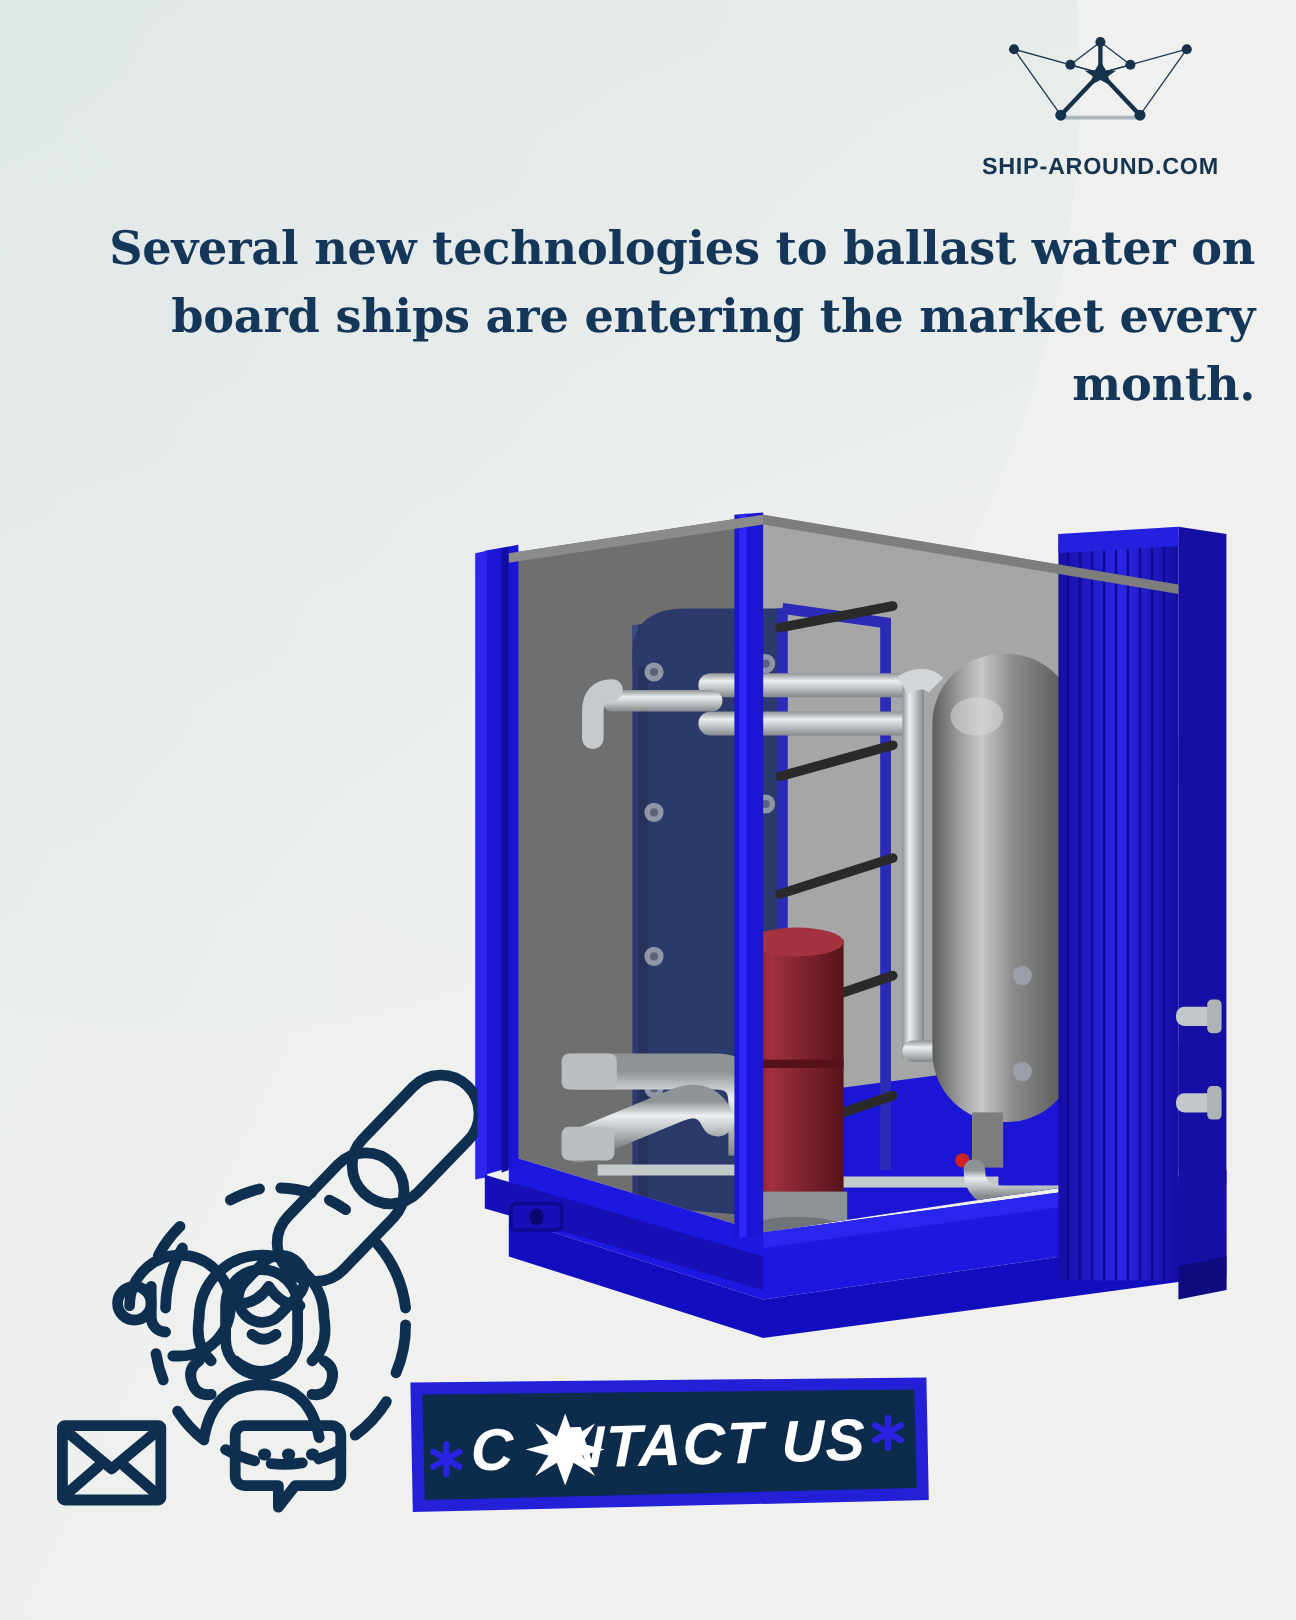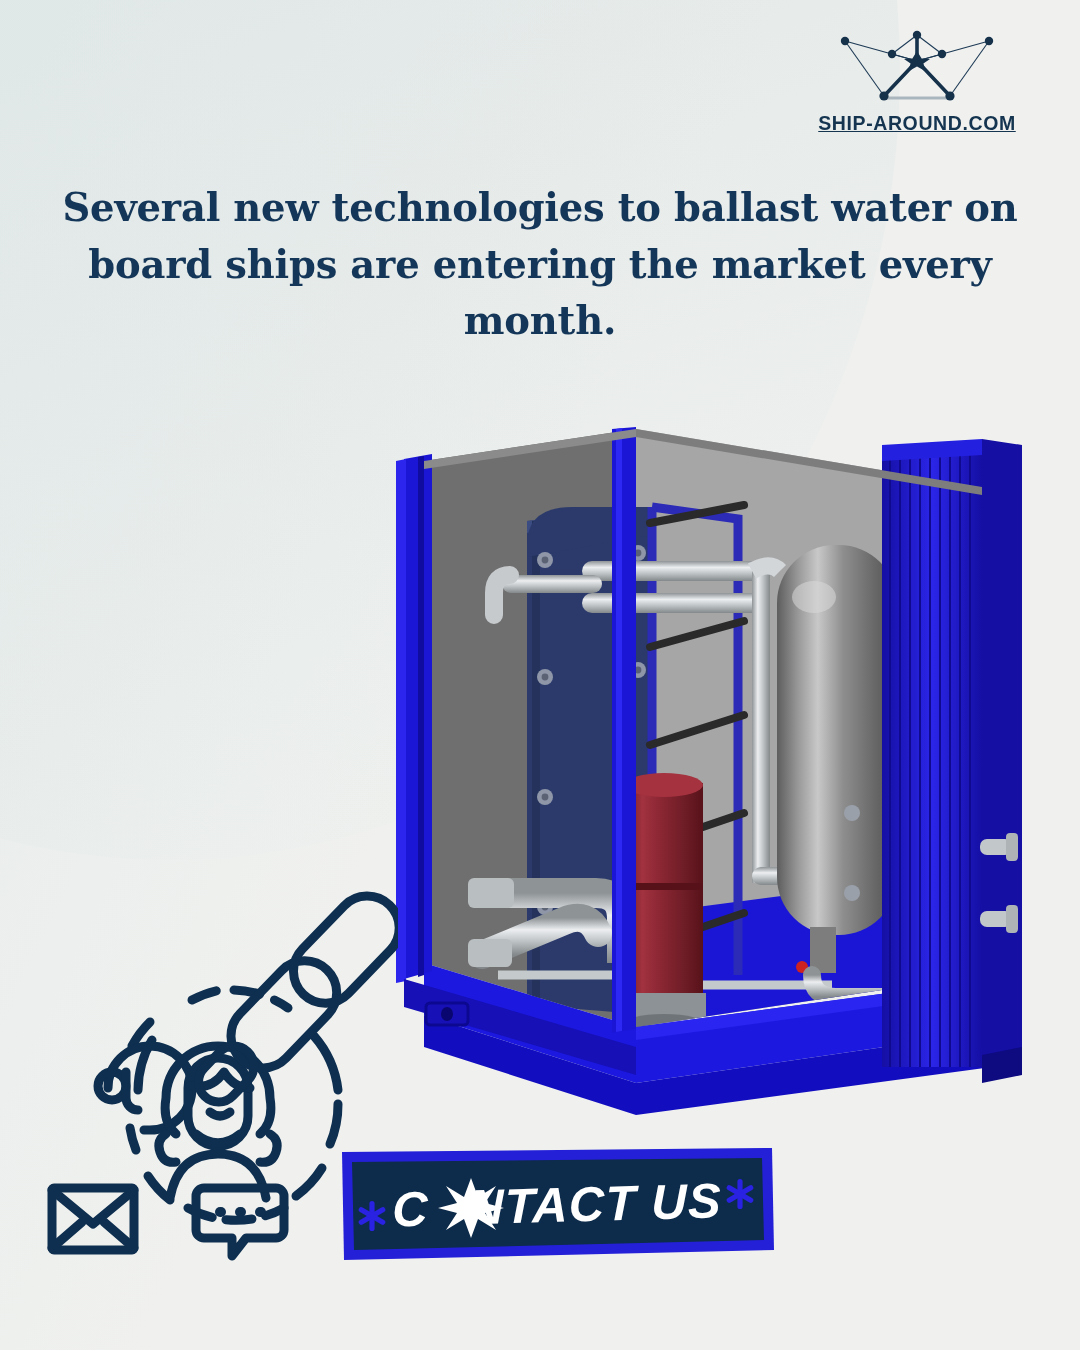--- a/index.html
+++ b/index.html
@@ -28,29 +28,29 @@
     background:linear-gradient(115deg, rgba(221,231,231,.55) 0%, rgba(240,241,239,0) 46%);
   }
 
   
   #logo{
     position:absolute; right:38px; top:28px;
     width:250px; text-align:center;
   }
   #logo-mark{ display:block; margin:0 auto; }
   #logo-word{
-    margin-top:6px;
+    margin-top:22px;
     font-size:19.5px; font-weight:bold; letter-spacing:.6px;
-    color:#14344f; font-family:"Liberation Sans", sans-serif;text-decoration:underline;
+    color:#14344f; font-family:"Liberation Sans", sans-serif;
   }
 
   
   #headline{
     position:absolute; left:0; right:0; top:180px;
-    text-align:center; padding:0 34px;
+    text-align:right; padding:0 34px;
     font-family:"DejaVu Serif", serif;
     font-weight:bold; color:#143658;
     font-size:38.5px; line-height:1.47;
     letter-spacing:-.2px;
   }
   #headline .para2{ margin-top:50px; display:block; }
 
   
   #hero{
     position:absolute; left:382px; top:415px;

